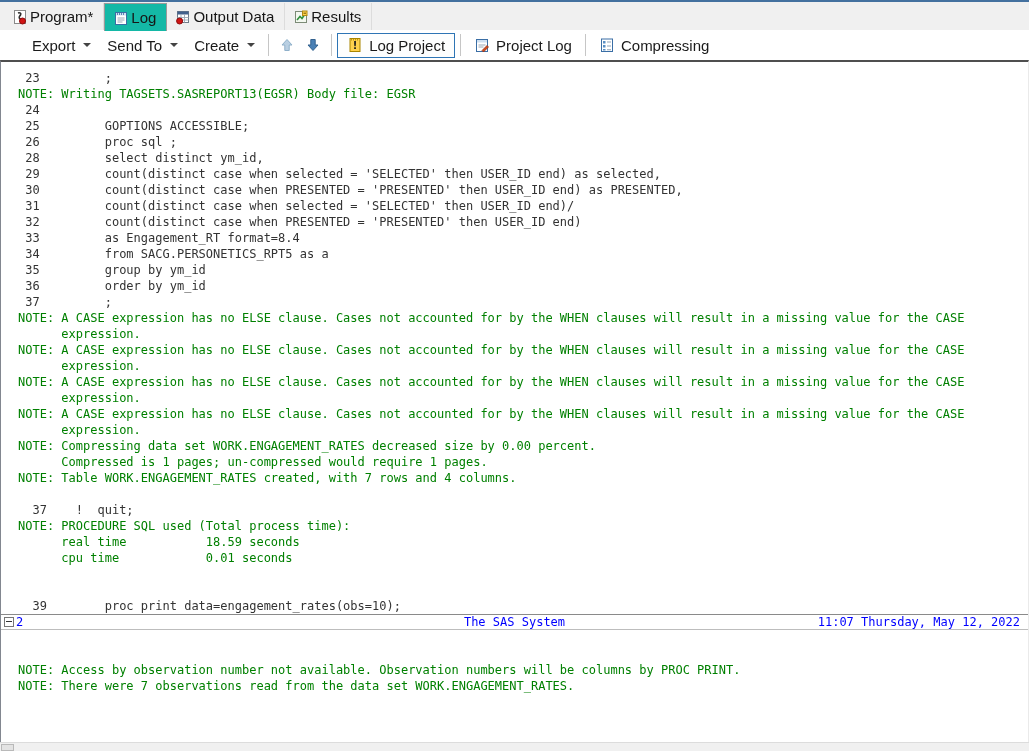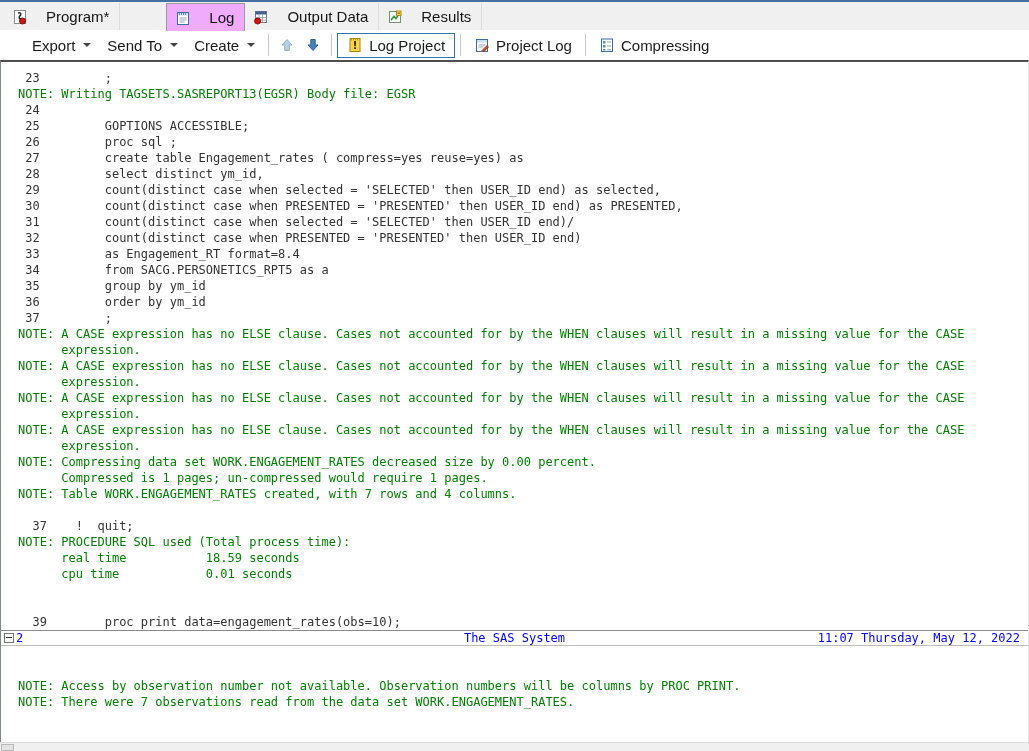--- a/index.html
+++ b/index.html
@@ -12,30 +12,30 @@
   }
 
   
   .tabbar {
     height:30px; background:#f0f0f0;
     border-top:2px solid #44719f;
     display:flex; align-items:flex-end;
     padding-left:4px;
   }
   .tab {
-    display:inline-flex; align-items:center; gap:18px;
+    display:inline-flex; align-items:center; gap:2px;
     height:27px; padding:0 10px 0 8px;
     font-size:15px; color:#161616; cursor:default;
     border-right:1px solid #dcdcdc;
     position:relative; white-space:nowrap;
   }
   .tab.active {
-    background:#f0abfc;
+    background:#14b8a6;
     border:1px solid #9a9a9a; border-bottom:none;
-    height:28px; margin-bottom:-1px; z-index:2;margin-left:46px;
+    height:28px; margin-bottom:-1px; z-index:2;
   }
   .tab .ticon { width:16px; height:16px; display:inline-block; flex:0 0 16px; }
 
   
   .toolbar {
     height:30px; background:#ffffff;
     display:flex; align-items:center;
     font-size:15px; color:#1a1a1a;
     padding-left:24px; white-space:nowrap;
   }
@@ -234,21 +234,20 @@
     <span>Compressing</span>
   </div>
 </div>
 
 <div class="logarea">
     <div class="logline code"> 23         ;</div>
     <div class="logline note">NOTE: Writing TAGSETS.SASREPORT13(EGSR) Body file: EGSR</div>
     <div class="logline code"> 24</div>
     <div class="logline code"> 25         GOPTIONS ACCESSIBLE;</div>
     <div class="logline code"> 26         proc sql ;</div>
-    <div class="logline code"> 27         create table Engagement_rates ( compress=yes reuse=yes) as</div>
     <div class="logline code"> 28         select distinct ym_id,</div>
     <div class="logline code"> 29         count(distinct case when selected = 'SELECTED' then USER_ID end) as selected,</div>
     <div class="logline code"> 30         count(distinct case when PRESENTED = 'PRESENTED' then USER_ID end) as PRESENTED,</div>
     <div class="logline code"> 31         count(distinct case when selected = 'SELECTED' then USER_ID end)/</div>
     <div class="logline code"> 32         count(distinct case when PRESENTED = 'PRESENTED' then USER_ID end)</div>
     <div class="logline code"> 33         as Engagement_RT format=8.4</div>
     <div class="logline code"> 34         from SACG.PERSONETICS_RPT5 as a</div>
     <div class="logline code"> 35         group by ym_id</div>
     <div class="logline code"> 36         order by ym_id</div>
     <div class="logline code"> 37         ;</div>

